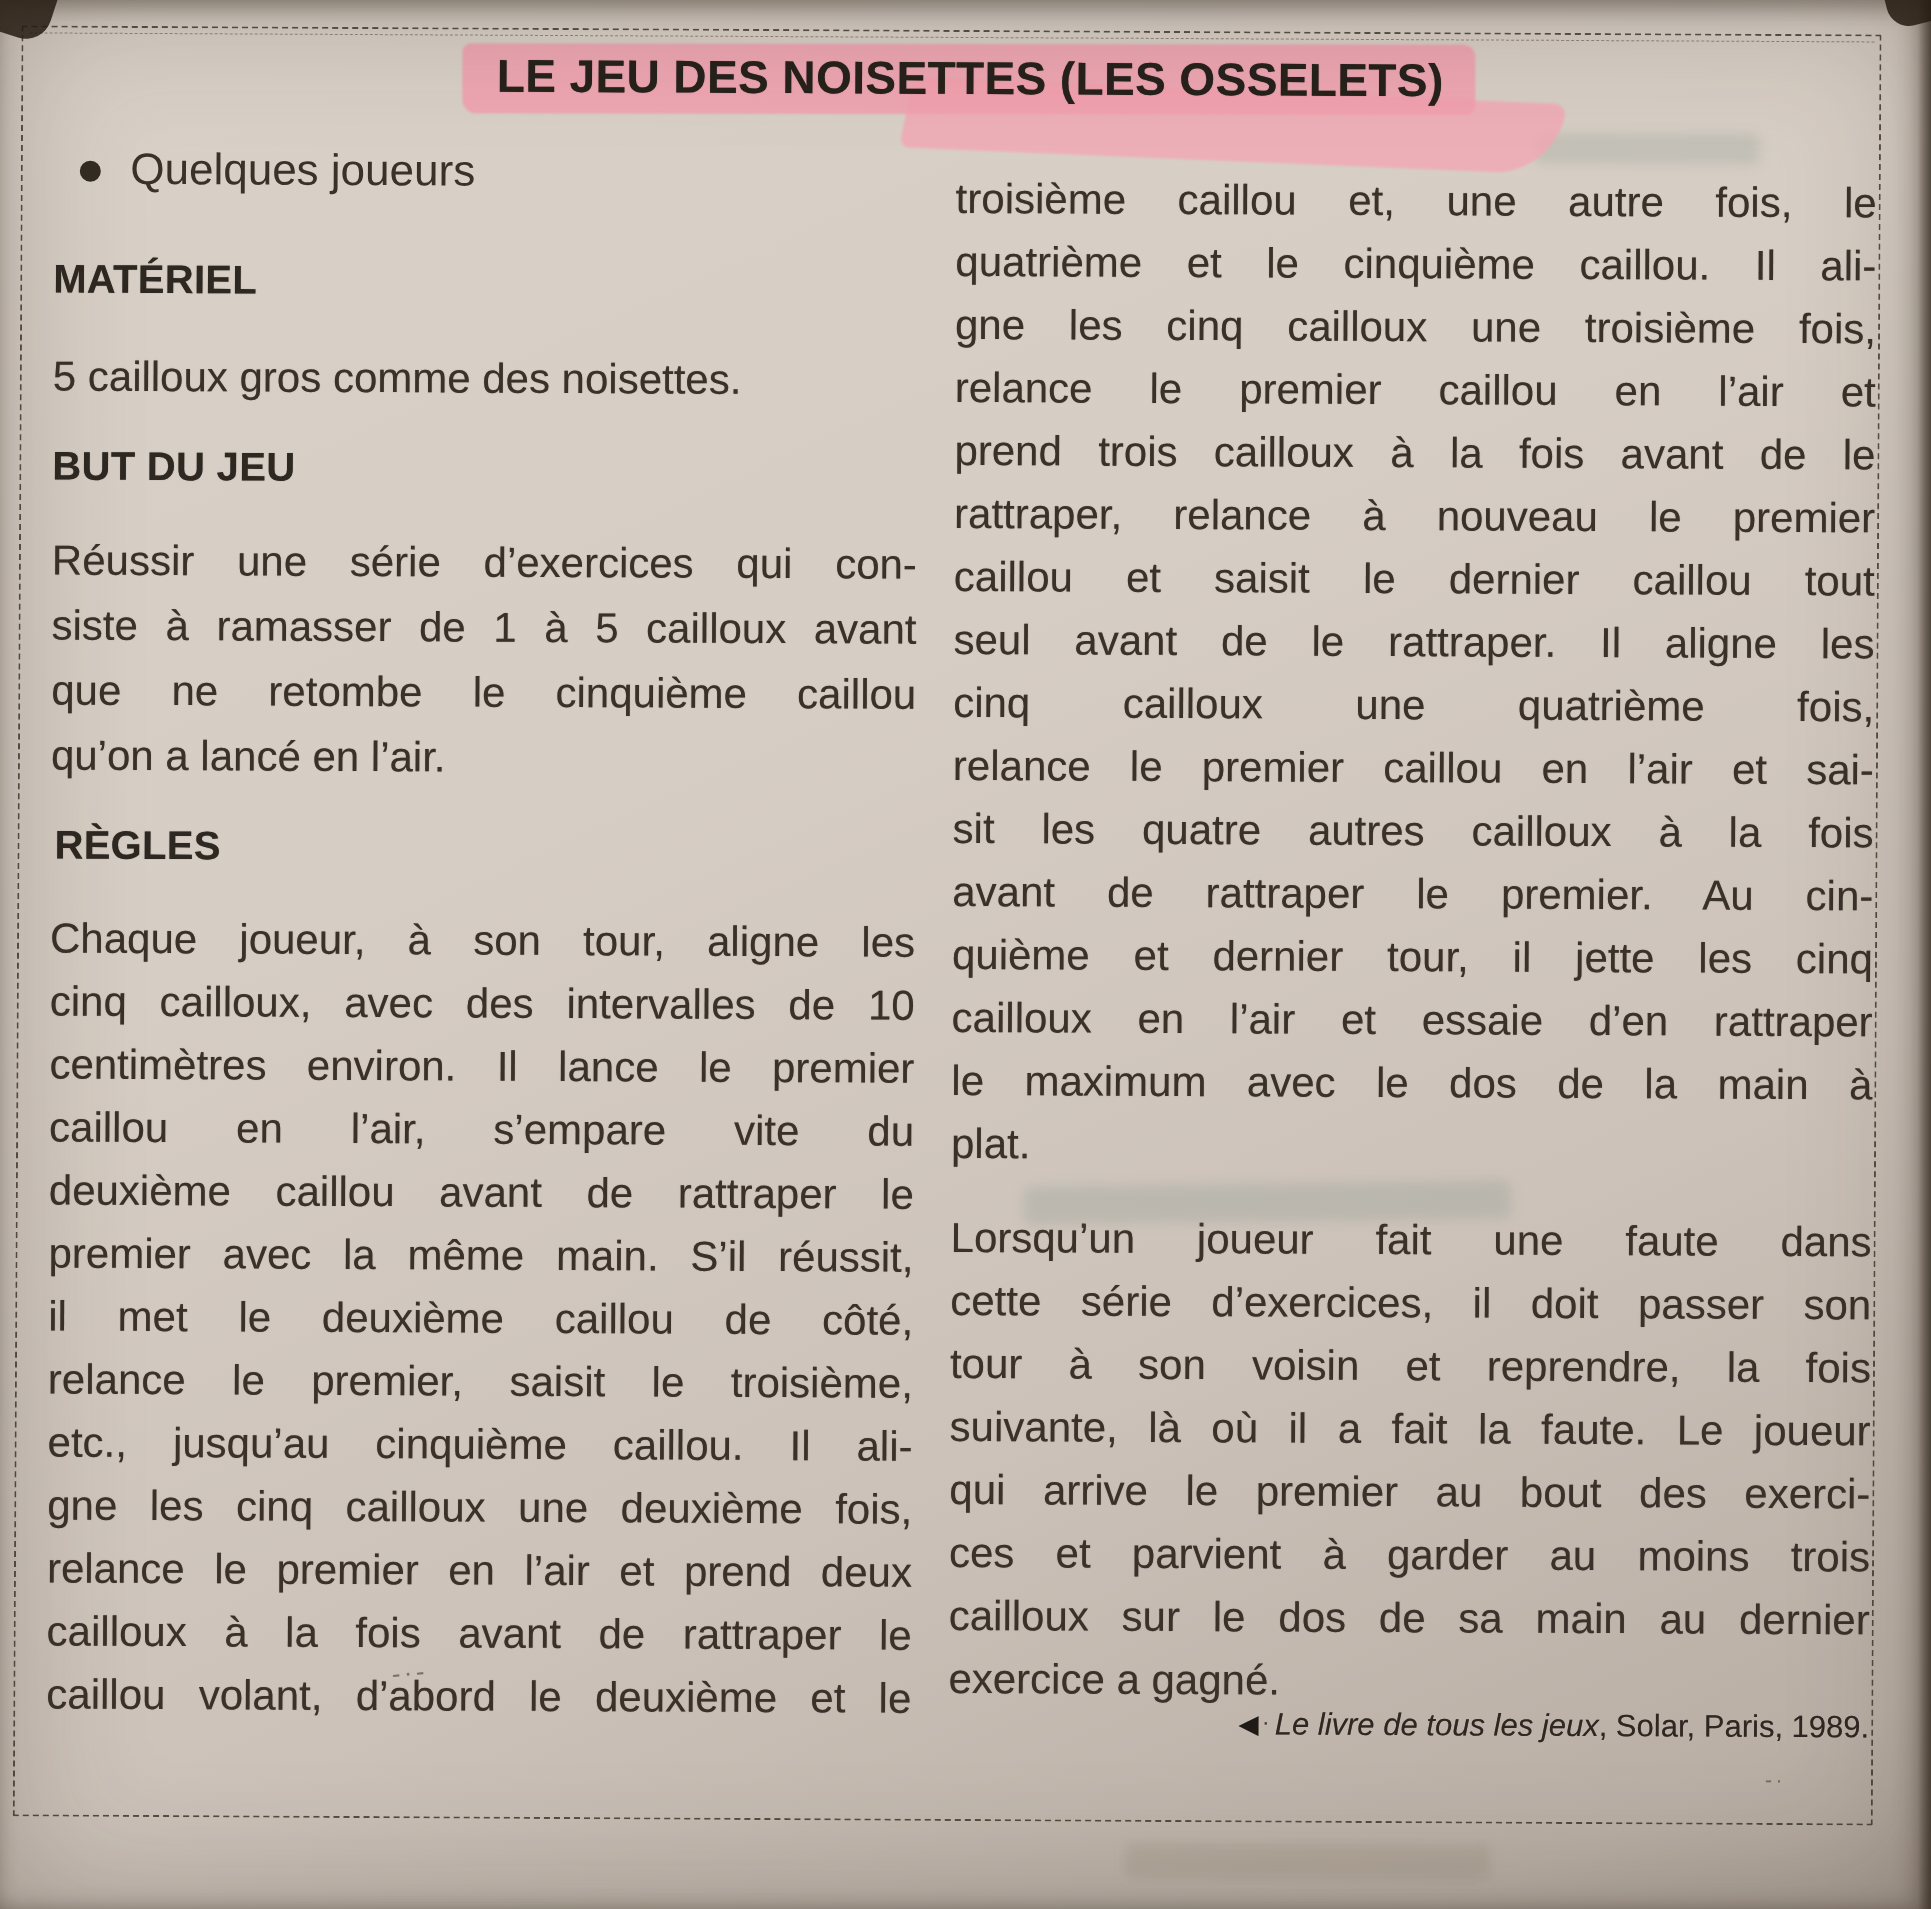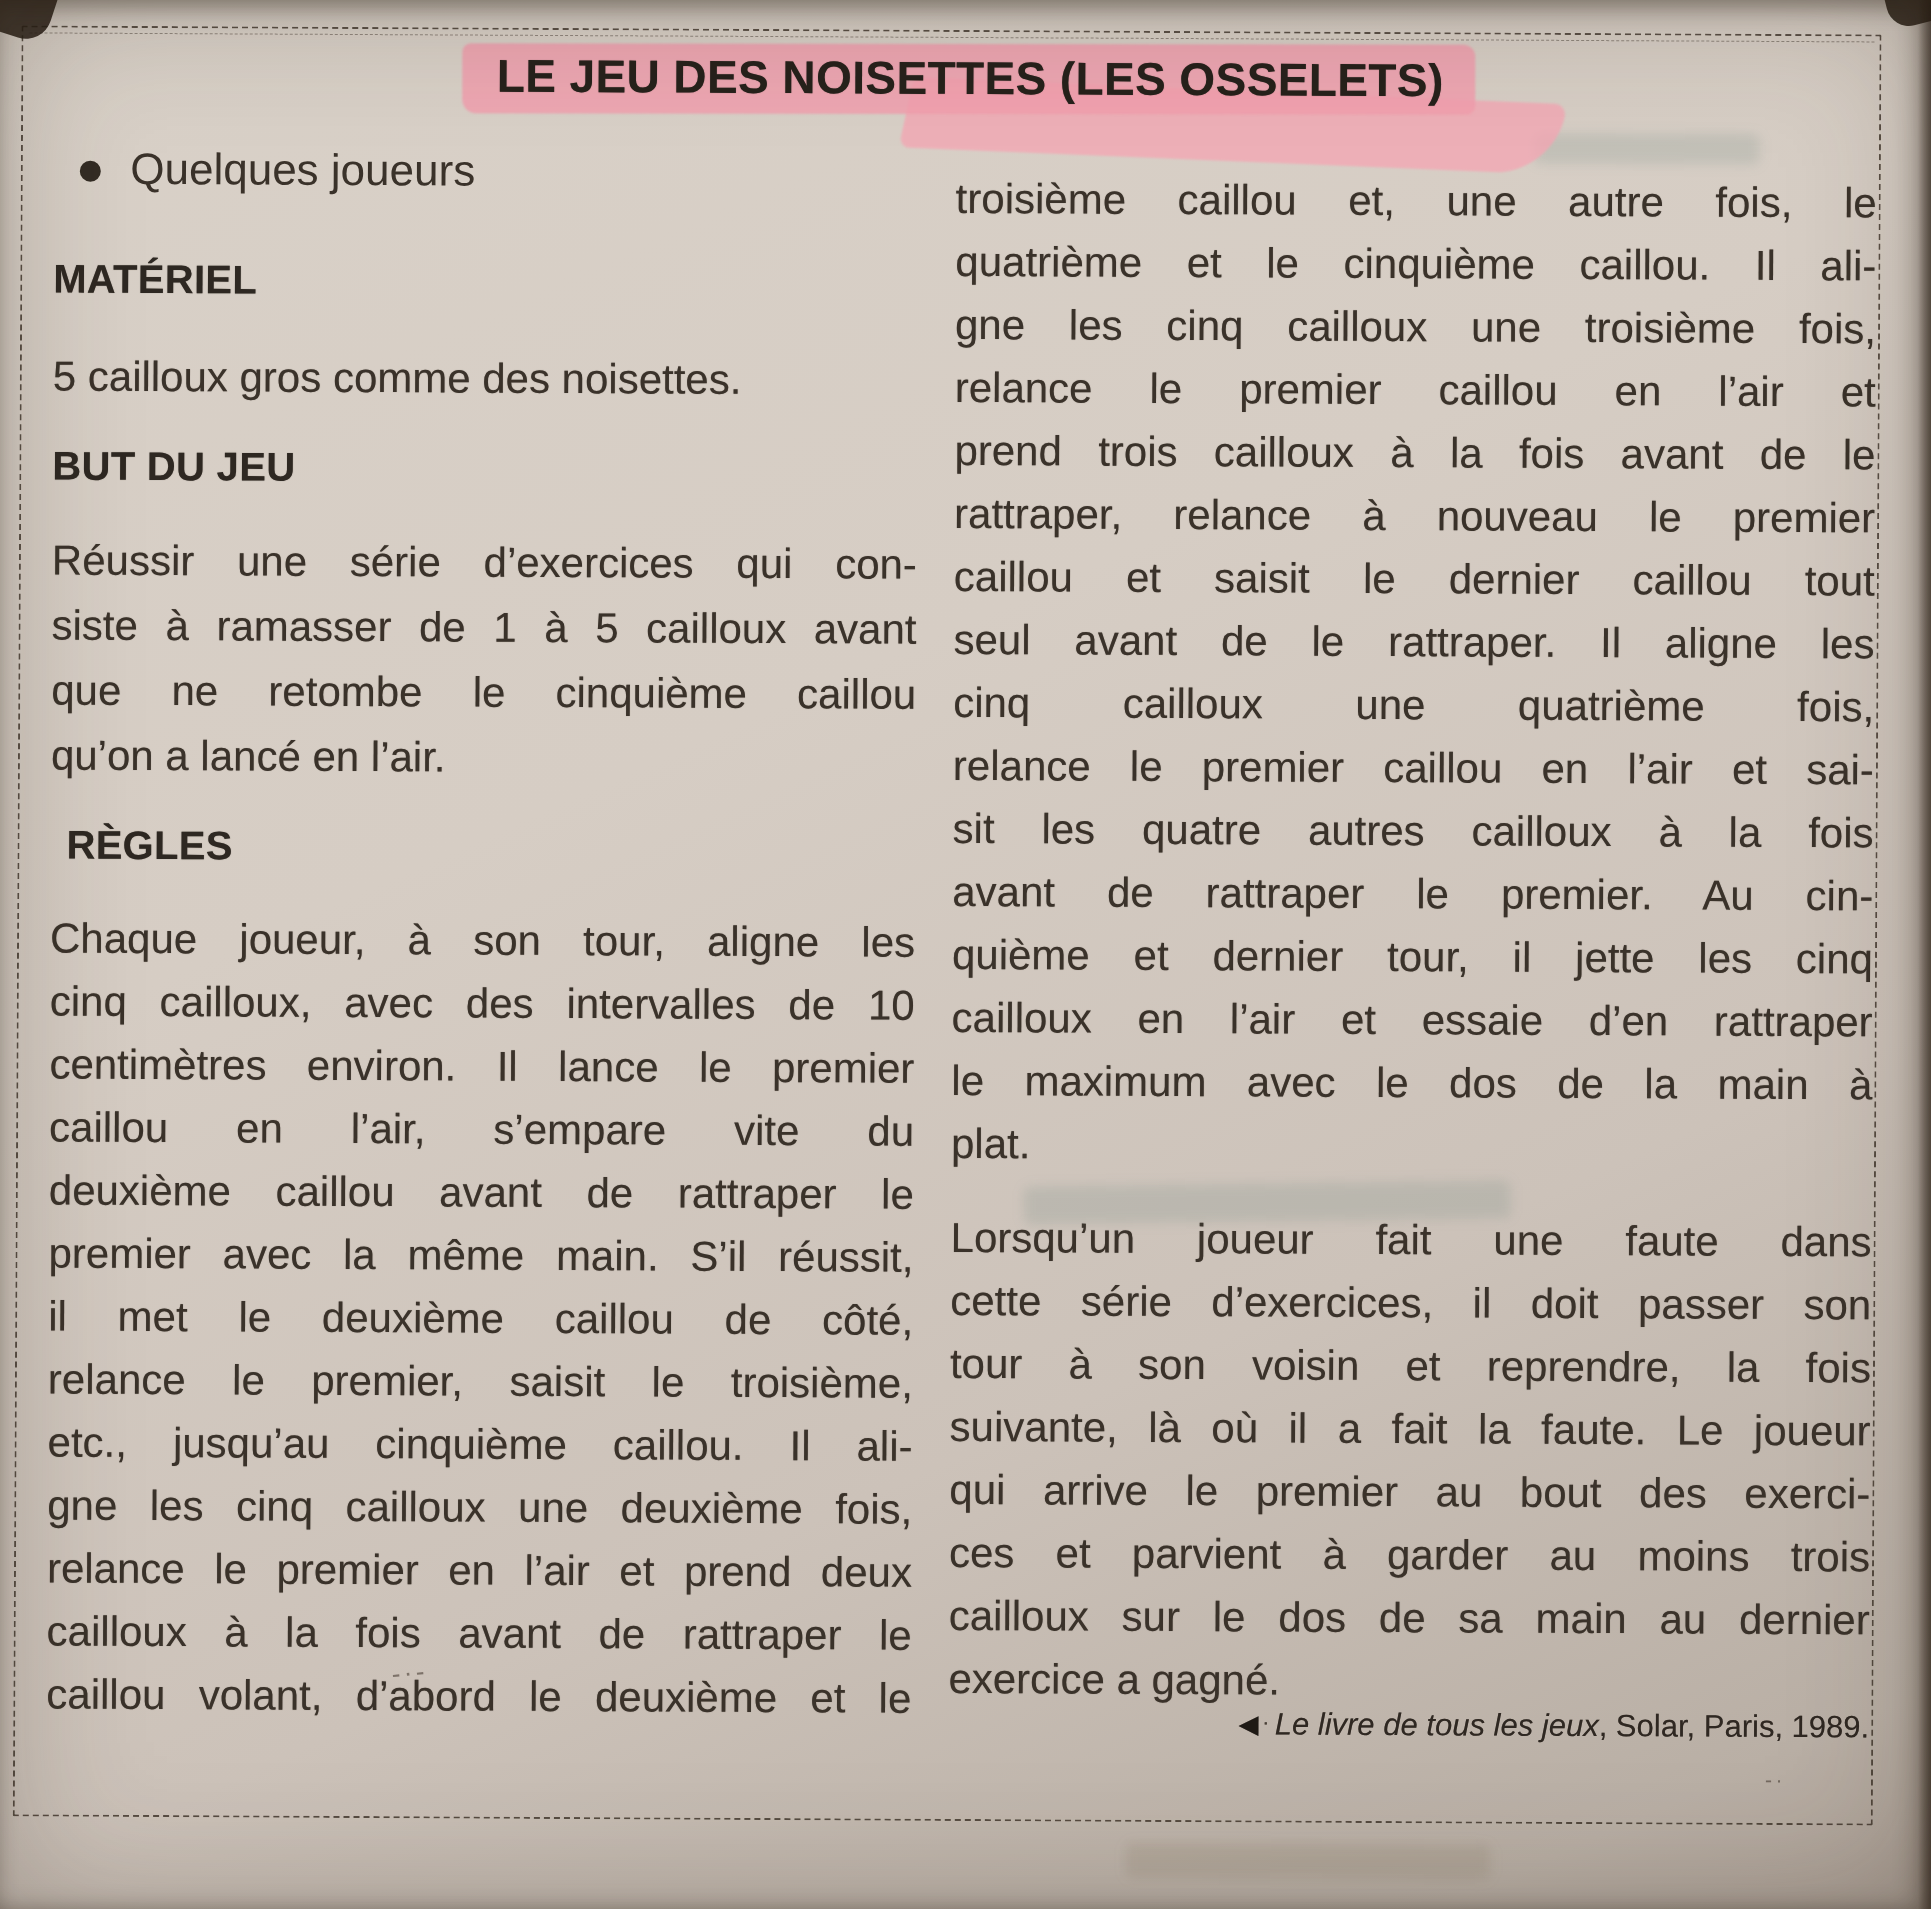--- a/index.html
+++ b/index.html
@@ -105,21 +105,21 @@
 
     <div class="abs h2" style="left:50px;top:448px;">BUT DU JEU</div>
 
     <div class="abs body-text lh75" style="left:50px;top:532px;width:865px;">
         <div class="line">Réussir une série d’exercices qui con-</div>
         <div class="line">siste à ramasser de 1 à 5 cailloux avant</div>
         <div class="line">que ne retombe le cinquième caillou</div>
         <div class="line last">qu’on a lancé en l’air.</div>
       </div>
 
-    <div class="abs h2" style="left:66px;top:827px;">RÈGLES</div>
+    <div class="abs h2" style="left:54px;top:827px;">RÈGLES</div>
 
     <div class="abs body-text" style="left:50px;top:911px;width:865px;">
         <div class="line">Chaque joueur, à son tour, aligne les</div>
         <div class="line">cinq cailloux, avec des intervalles de 10</div>
         <div class="line">centimètres environ. Il lance le premier</div>
         <div class="line">caillou en l’air, s’empare vite du</div>
         <div class="line">deuxième caillou avant de rattraper le</div>
         <div class="line">premier avec la même main. S’il réussit,</div>
         <div class="line">il met le deuxième caillou de côté,</div>
         <div class="line">relance le premier, saisit le troisième,</div>

